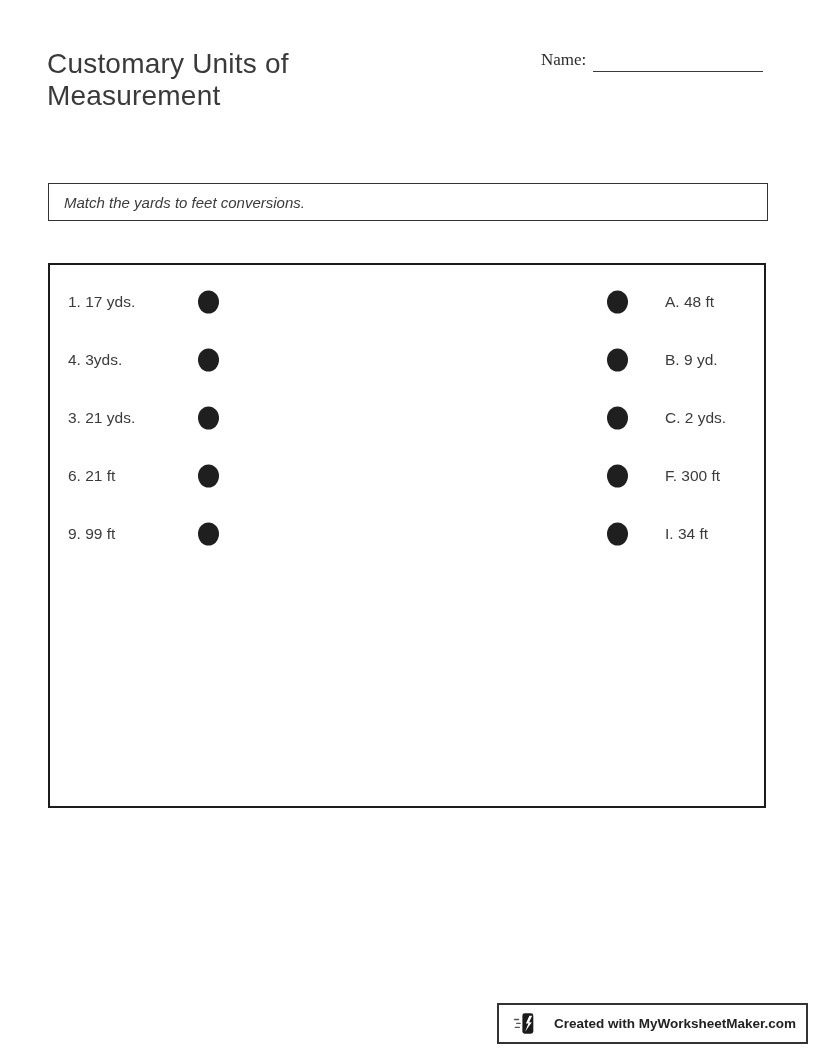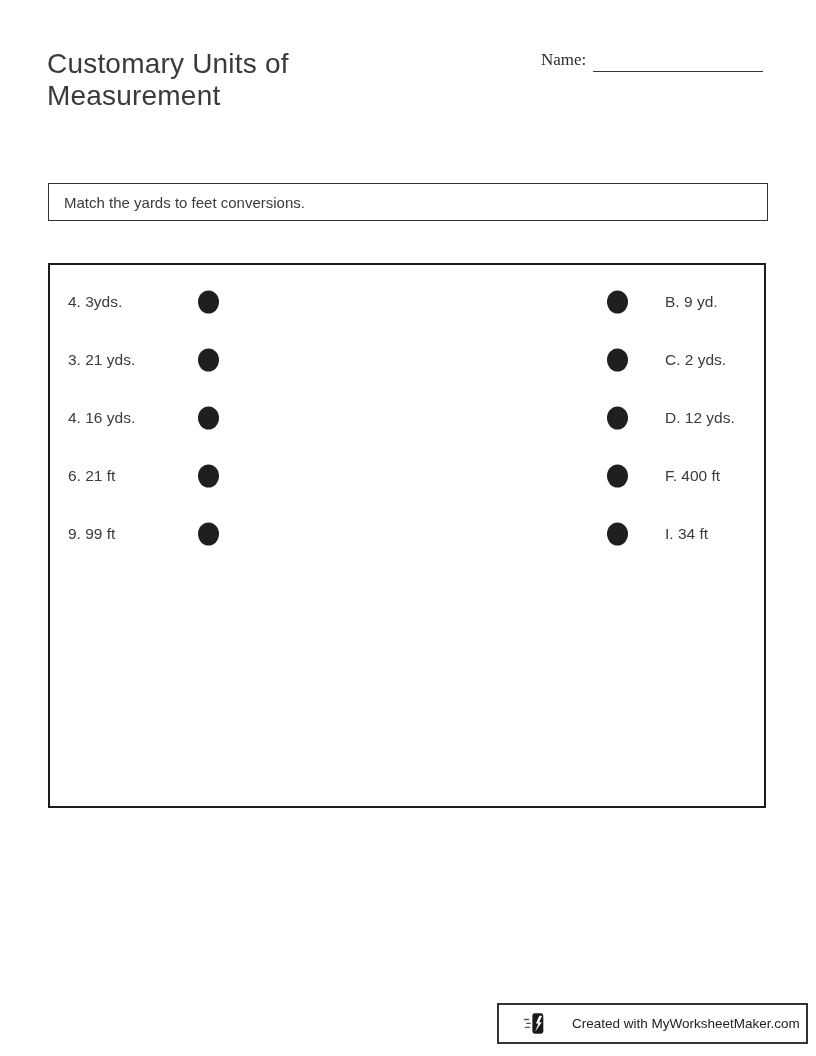--- a/index.html
+++ b/index.html
@@ -29,21 +29,21 @@
   .name-line {
     display: inline-block; width: 170px; height: 22px;
     border-bottom: 1.5px solid #3a3a3a;
   }
 
   
   .instruction-box {
     position: absolute; left: 48px; top: 183px; width: 720px; height: 38px;
     border: 1.5px solid #333333; background: #fff;
     display: flex; align-items: center; padding-left: 15px;
-    font-size: 15px; color: #3b3b3b;
+    font-size: 15px; color: #3b3b3b; font-style: italic;
   }
 
   
   .match-box {
     position: absolute; left: 48px; top: 263px; width: 718px; height: 545px;
     border: 2px solid #1c1c1c; background: #fff;
     padding-top: 8px;
   }
   .match-row { position: relative; height: 58px; }
   .match-label {
@@ -57,23 +57,23 @@
     width: 21px; height: 23px; border-radius: 50%;
     background: #1f1f1f; cursor: pointer;
   }
   .dot.left  { left: 148px; }
   .dot.right { left: 557px; }
 
   
   .credit-box {
     position: absolute; left: 497px; top: 1003px; width: 311px; height: 41px;
     border: 2px solid #333333; background: #fff;
-    display: flex; align-items: center; gap: 24px;
-    padding: 0 24px;
-    font-size: 13.5px; color: #222222; white-space: nowrap;
+    display: flex; align-items: center; gap: 16px;
+    padding: 0 14px;
+    font-size: 13.5px; color: #222222; white-space: nowrap; font-weight: bold;
   }
   .credit-box svg { flex: 0 0 auto; display: block; }
 </style>
 </head>
 <body>
 
 <div class="page">
 
   <h1 class="title">Customary Units of Measurement</h1>
 
@@ -81,48 +81,48 @@
     <span>Name:</span>
     <span class="name-line"></span>
   </div>
 
   <div class="instruction-box">
     <span>Match the yards to feet conversions.</span>
   </div>
 
   <div class="match-box">
 
+    <div class="match-row">
+      <span class="match-label left">1. 17 yds.</span>
+      <span class="dot left"></span>
+      <span class="dot right"></span>
+      <span class="match-label right">A. 48 ft</span>
+    </div>
 
     <div class="match-row">
       <span class="match-label left">4. 3yds.</span>
       <span class="dot left"></span>
       <span class="dot right"></span>
       <span class="match-label right">B. 9 yd.</span>
     </div>
 
     <div class="match-row">
       <span class="match-label left">3. 21 yds.</span>
       <span class="dot left"></span>
       <span class="dot right"></span>
       <span class="match-label right">C. 2 yds.</span>
     </div>
 
-    <div class="match-row">
-      <span class="match-label left">4. 16 yds.</span>
-      <span class="dot left"></span>
-      <span class="dot right"></span>
-      <span class="match-label right">D. 12 yds.</span>
-    </div>
 
 
     <div class="match-row">
       <span class="match-label left">6. 21 ft</span>
       <span class="dot left"></span>
       <span class="dot right"></span>
-      <span class="match-label right">F. 400 ft</span>
+      <span class="match-label right">F. 300 ft</span>
     </div>
 
 
 
     <div class="match-row">
       <span class="match-label left">9. 99 ft</span>
       <span class="dot left"></span>
       <span class="dot right"></span>
       <span class="match-label right">I. 34 ft</span>
     </div>

